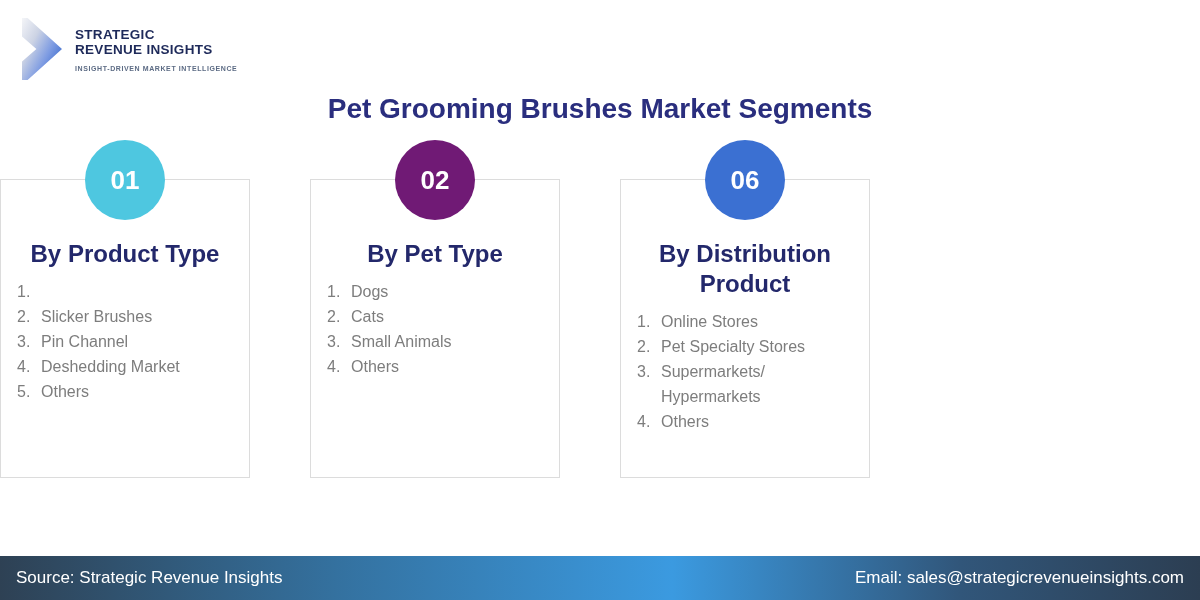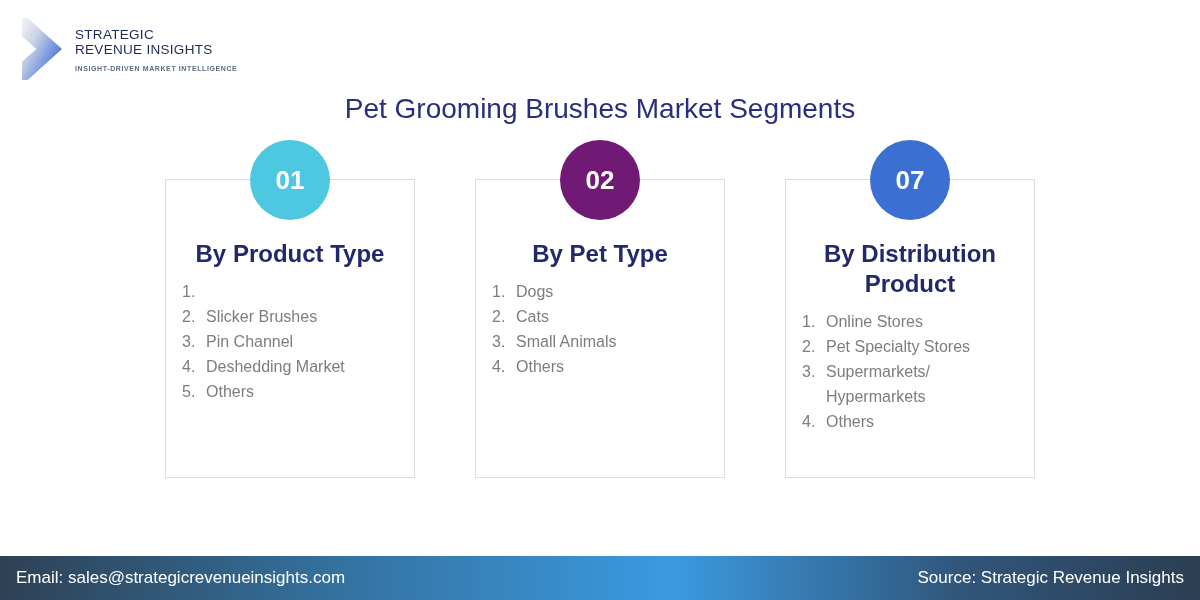--- a/index.html
+++ b/index.html
@@ -25,53 +25,52 @@
     gap: 13px;
   }
   .chevron {
     width: 40px;
     height: 62px;
     background: linear-gradient(118deg, #f4f5f8 0%, #ccd3e4 32%, #7d9be2 62%, #2f62c8 92%);
     clip-path: polygon(0 0, 14% 0, 100% 50%, 14% 100%, 0 100%, 0 70%, 36% 50%, 0 30%);
   }
   .brand-lines {
     color: #1e2a5a;
-    font-weight: normal;
+    font-weight: bold;
     font-size: 13.5px;
     line-height: 15px;
     letter-spacing: 0.3px;
   }
   .tagline {
     margin-top: 8px;
     font-size: 7px;
     letter-spacing: 0.6px;
     color: #5c6b84;
     font-weight: bold;
   }
 
   
   .page-title {
     position: absolute;
     top: 93px;
     left: 0;
     width: 100%;
     text-align: center;
     font-size: 28px;
-    font-weight: normal;
+    font-weight: bold;
     color: #2a2e7e;
   }
 
   
   .cards {
     position: absolute;
     top: 179px;
     left: 0;
     width: 100%;
     display: flex;
-    justify-content: center;
     gap: 60px;
   }
   .card {
     position: relative;
     width: 250px;
     height: 299px;
     box-sizing: border-box;
     border: 1px solid #dcdcdc;
     background: #ffffff;
   }
@@ -192,21 +191,21 @@
           <span class="label">Small Animals</span>
         </div>
         <div class="item">
           <span class="num">4.</span>
           <span class="label">Others</span>
         </div>
       </div>
     </div>
 
     <div class="card">
-      <div class="badge" style="background: rgb(59, 112, 210);">07</div>
+      <div class="badge" style="background: rgb(59, 112, 210);">06</div>
       <div class="card-title">By Distribution Product</div>
       <div class="card-list">
         <div class="item">
           <span class="num">1.</span>
           <span class="label">Online Stores</span>
         </div>
         <div class="item">
           <span class="num">2.</span>
           <span class="label">Pet Specialty Stores</span>
         </div>
@@ -217,17 +216,17 @@
         <div class="item">
           <span class="num">4.</span>
           <span class="label">Others</span>
         </div>
       </div>
     </div>
 
   </div>
 
   <div class="footer">
+    <span>Source: Strategic Revenue Insights</span>
     <span>Email: sales@strategicrevenueinsights.com</span>
-    <span>Source: Strategic Revenue Insights</span>
   </div>
 
 </div>
 
 </body></html>

